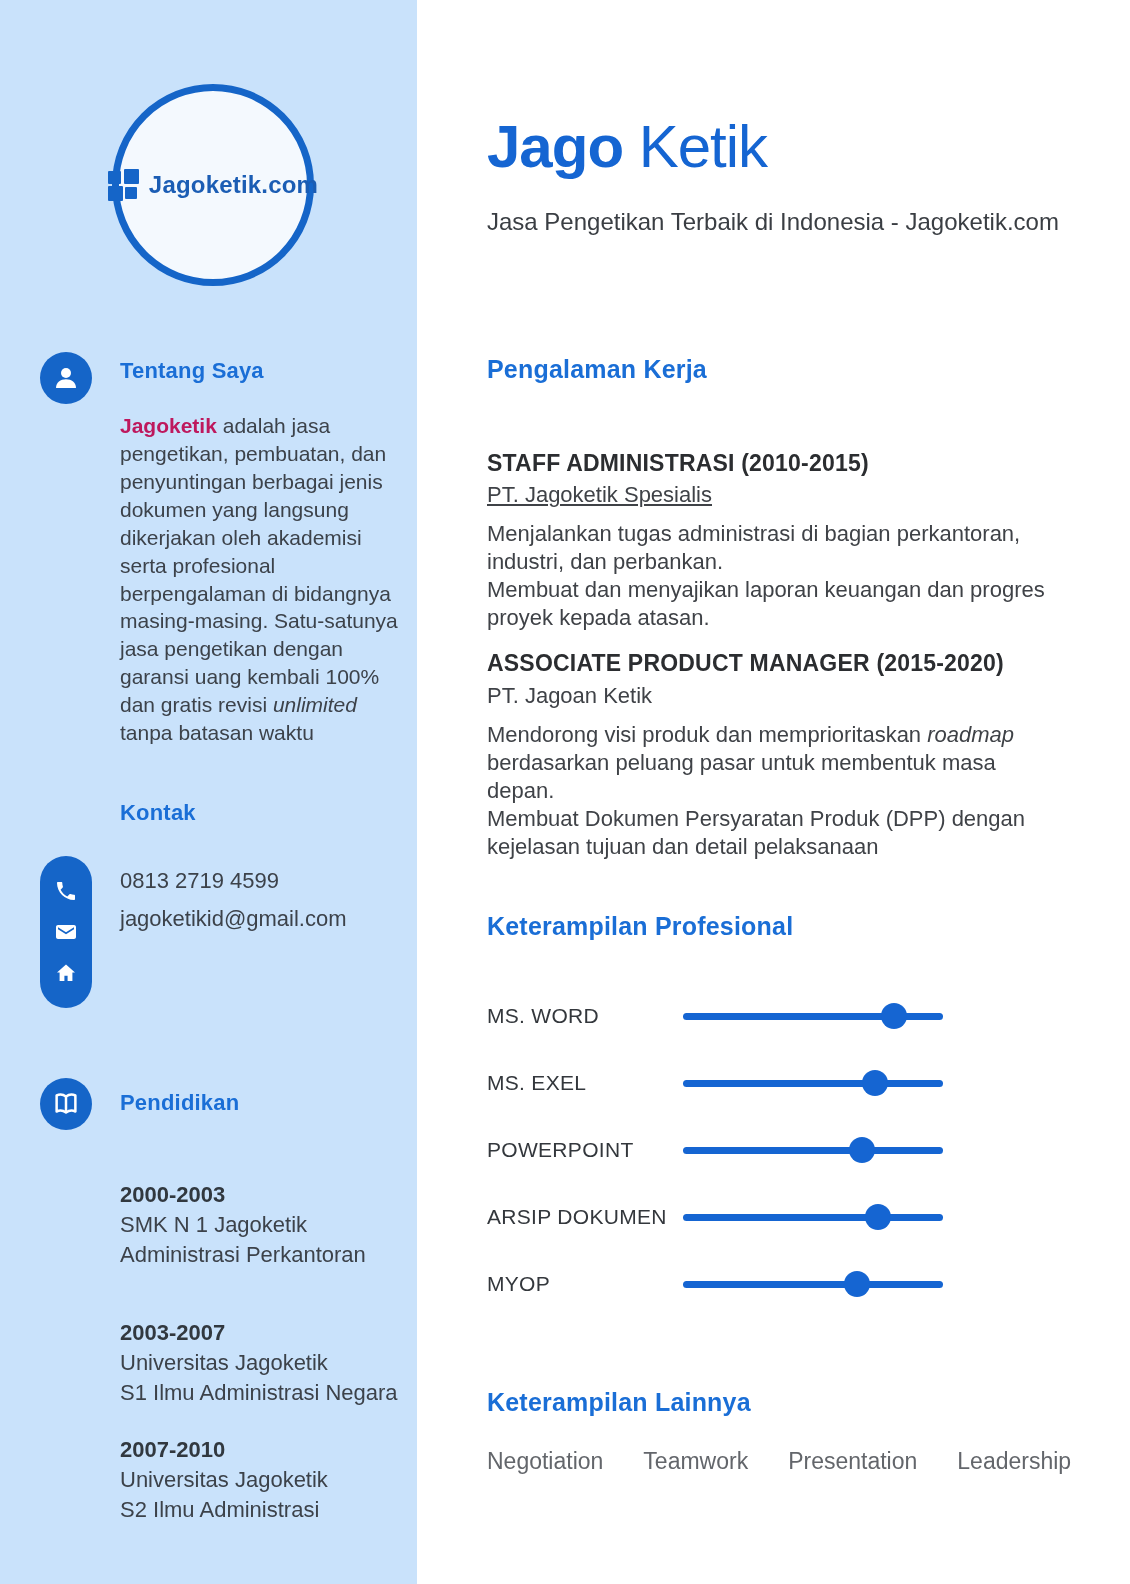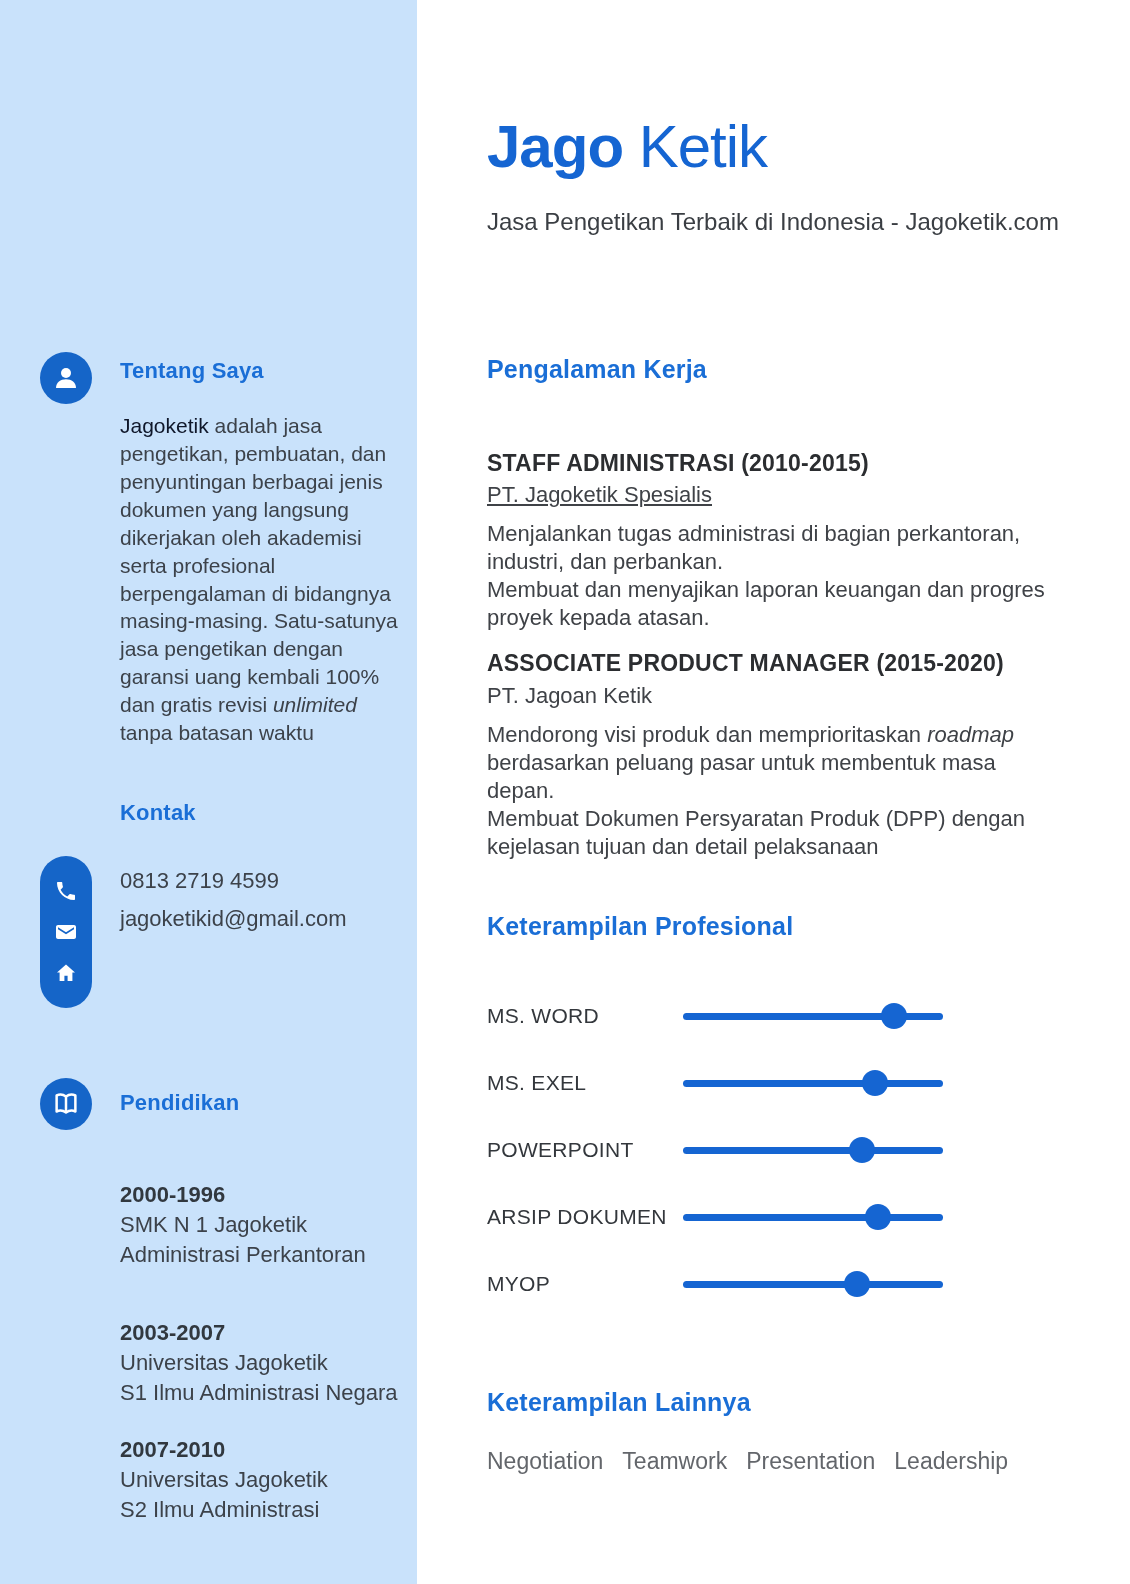--- a/index.html
+++ b/index.html
@@ -71,21 +71,21 @@
   .about-icon { top: 352px; }
   .about-heading { top: 358px; }
   .about-text {
     position: absolute;
     left: 120px; top: 412px;
     width: 288px;
     color: #3c424a;
     font-size: 21px;
     line-height: 1.33;
   }
-  .about-text b { font-weight: 400; color: #0f172a; }
+  .about-text b { font-weight: 700; color: #be185d; }
   .about-text i { font-style: italic; }
 
   .contact-heading { top: 800px; }
   .contact-pill {
     position: absolute;
     left: 40px; top: 856px;
     width: 52px; height: 152px;
     background: #1565c8;
     border-radius: 26px;
     display: flex;
@@ -156,31 +156,40 @@
   }
   .skill-knob {
     position: absolute; top: -10px;
     width: 26px; height: 26px;
     background: #1565d2;
     border-radius: 50%;
   }
 
   .other-skills {
     position: absolute; left: 487px; top: 1448px;
-    display: flex; gap: 19px;
+    display: flex; gap: 40px;
     color: #63666b; font-size: 23px;
   }
 </style>
 </head>
 <body>
 
 <div class="page">
 
   <div class="sidebar">
 
+    <div class="logo-circle">
+      <span class="logo-squares">
+        <i class="sq-tl"></i>
+          <i class="sq-tr"></i>
+          <i class="sq-bl"></i>
+          <i class="sq-br"></i>
+      </span>
+      <span class="logo-brand">Jagoketik.com</span>
+    </div>
 
     <div class="icon-circle about-icon">
       <svg viewBox="0 0 24 24" fill="#ffffff">
         <circle cx="12" cy="8" r="4"></circle>
         <path d="M4 20c0-4.4 3.6-7 8-7s8 2.6 8 7z"></path>
       </svg>
     </div>
     <div class="side-heading about-heading">Tentang Saya</div>
     <div class="about-text">
       <b>Jagoketik</b><span> adalah jasa pengetikan, pembuatan,  dan penyuntingan berbagai jenis dokumen yang langsung dikerjakan oleh akademisi serta profesional berpengalaman di bidangnya masing-masing. Satu-satunya jasa pengetikan dengan garansi uang kembali 100% dan gratis revisi </span><i>unlimited</i><span> tanpa batasan waktu</span>
@@ -205,21 +214,21 @@
 
     <div class="icon-circle edu-icon">
       <svg viewBox="0 0 24 24" fill="none" stroke="#ffffff" stroke-width="2" stroke-linejoin="round">
         <path d="M12 6c-2.2-1.6-5.3-1.8-7.5-.8V18c2.2-1 5.3-.8 7.5.8 2.2-1.6 5.3-1.8 7.5-.8V5.2C17.3 4.2 14.2 4.4 12 6z"></path>
         <path d="M12 6v12.8"></path>
       </svg>
     </div>
     <div class="side-heading edu-heading">Pendidikan</div>
 
     <div class="edu-item edu-item-1">
-      <div class="edu-years">2000-1996</div>
+      <div class="edu-years">2000-2003</div>
       <div>SMK N 1 Jagoketik</div>
       <div>Administrasi Perkantoran</div>
     </div>
     <div class="edu-item edu-item-2">
       <div class="edu-years">2003-2007</div>
       <div>Universitas Jagoketik</div>
       <div>S1 Ilmu Administrasi Negara</div>
     </div>
     <div class="edu-item edu-item-3">
       <div class="edu-years">2007-2010</div>

